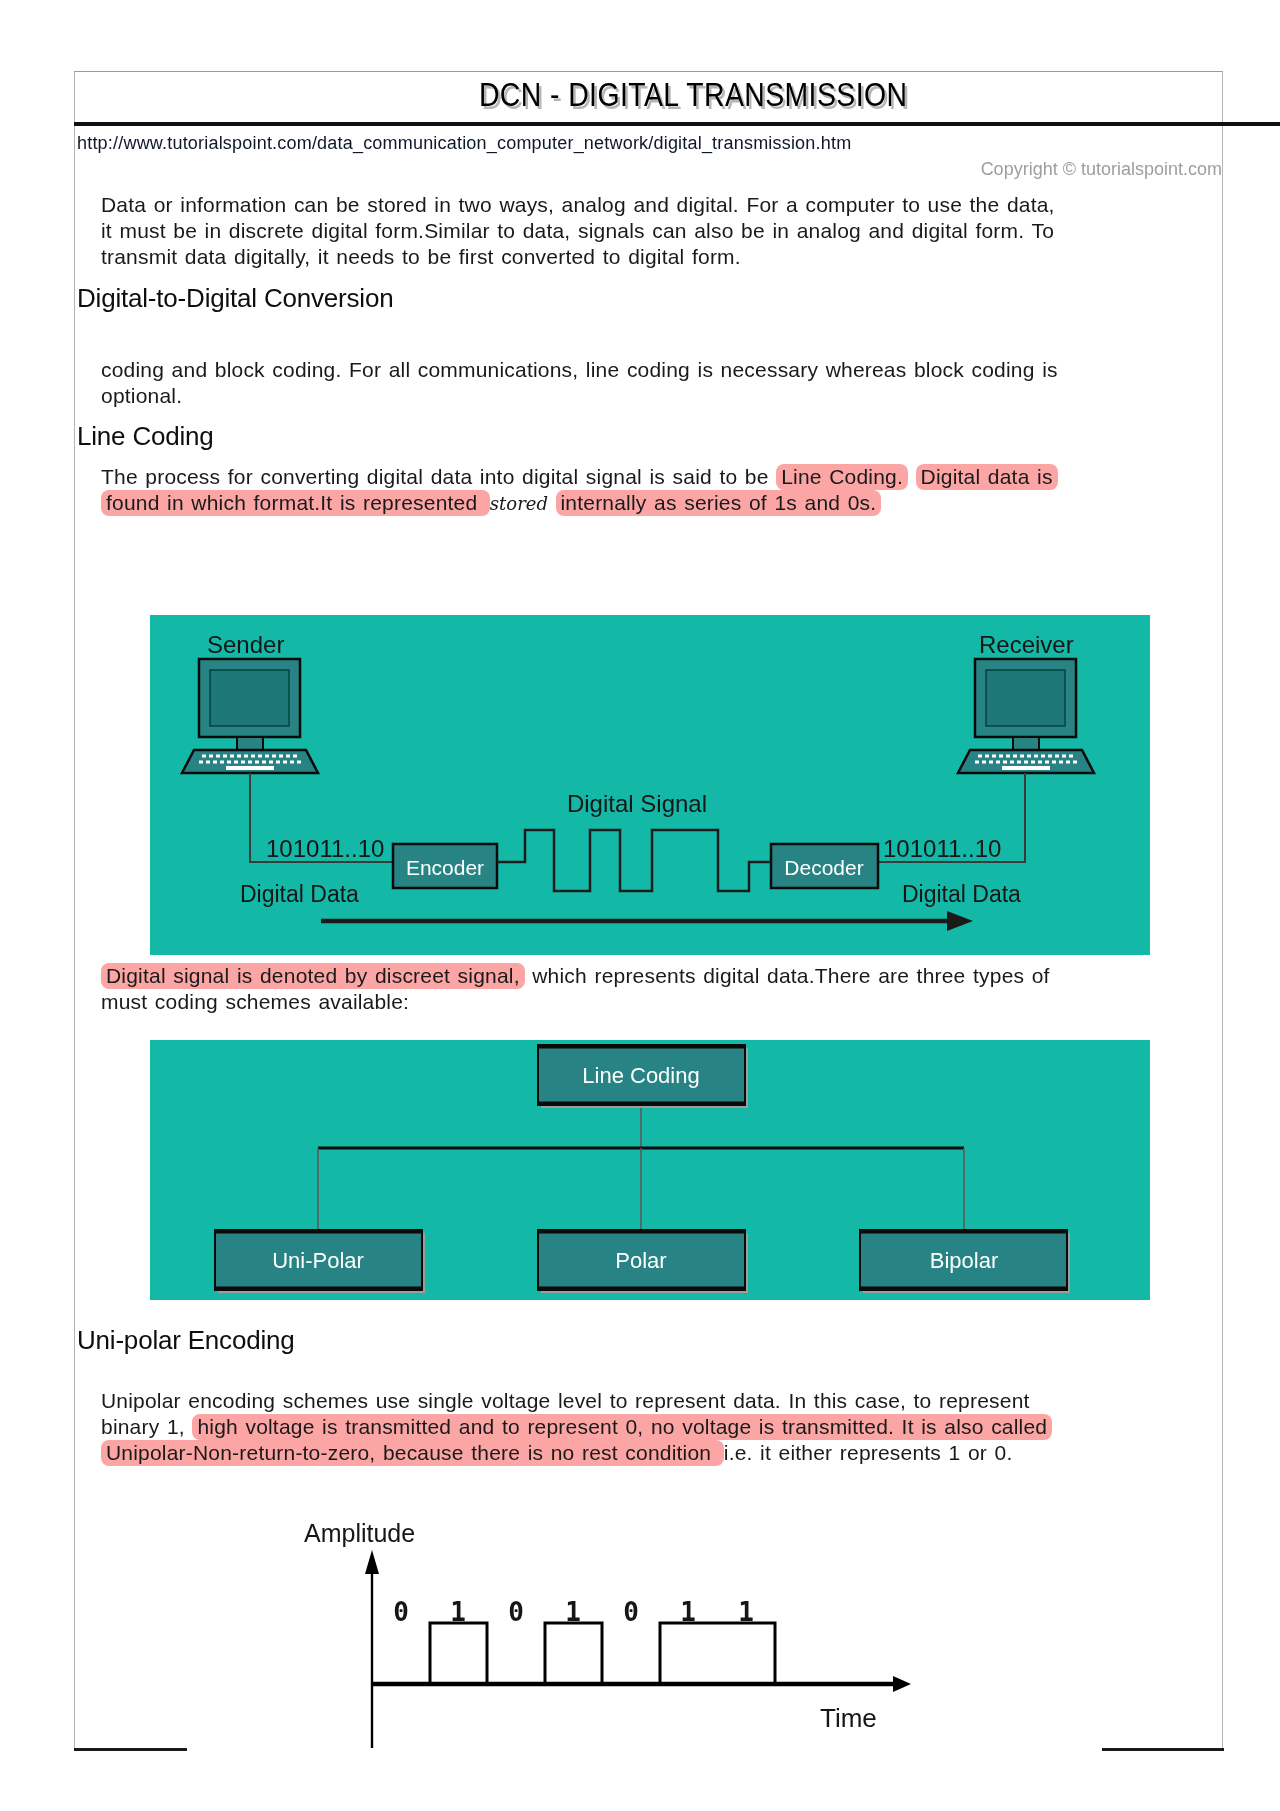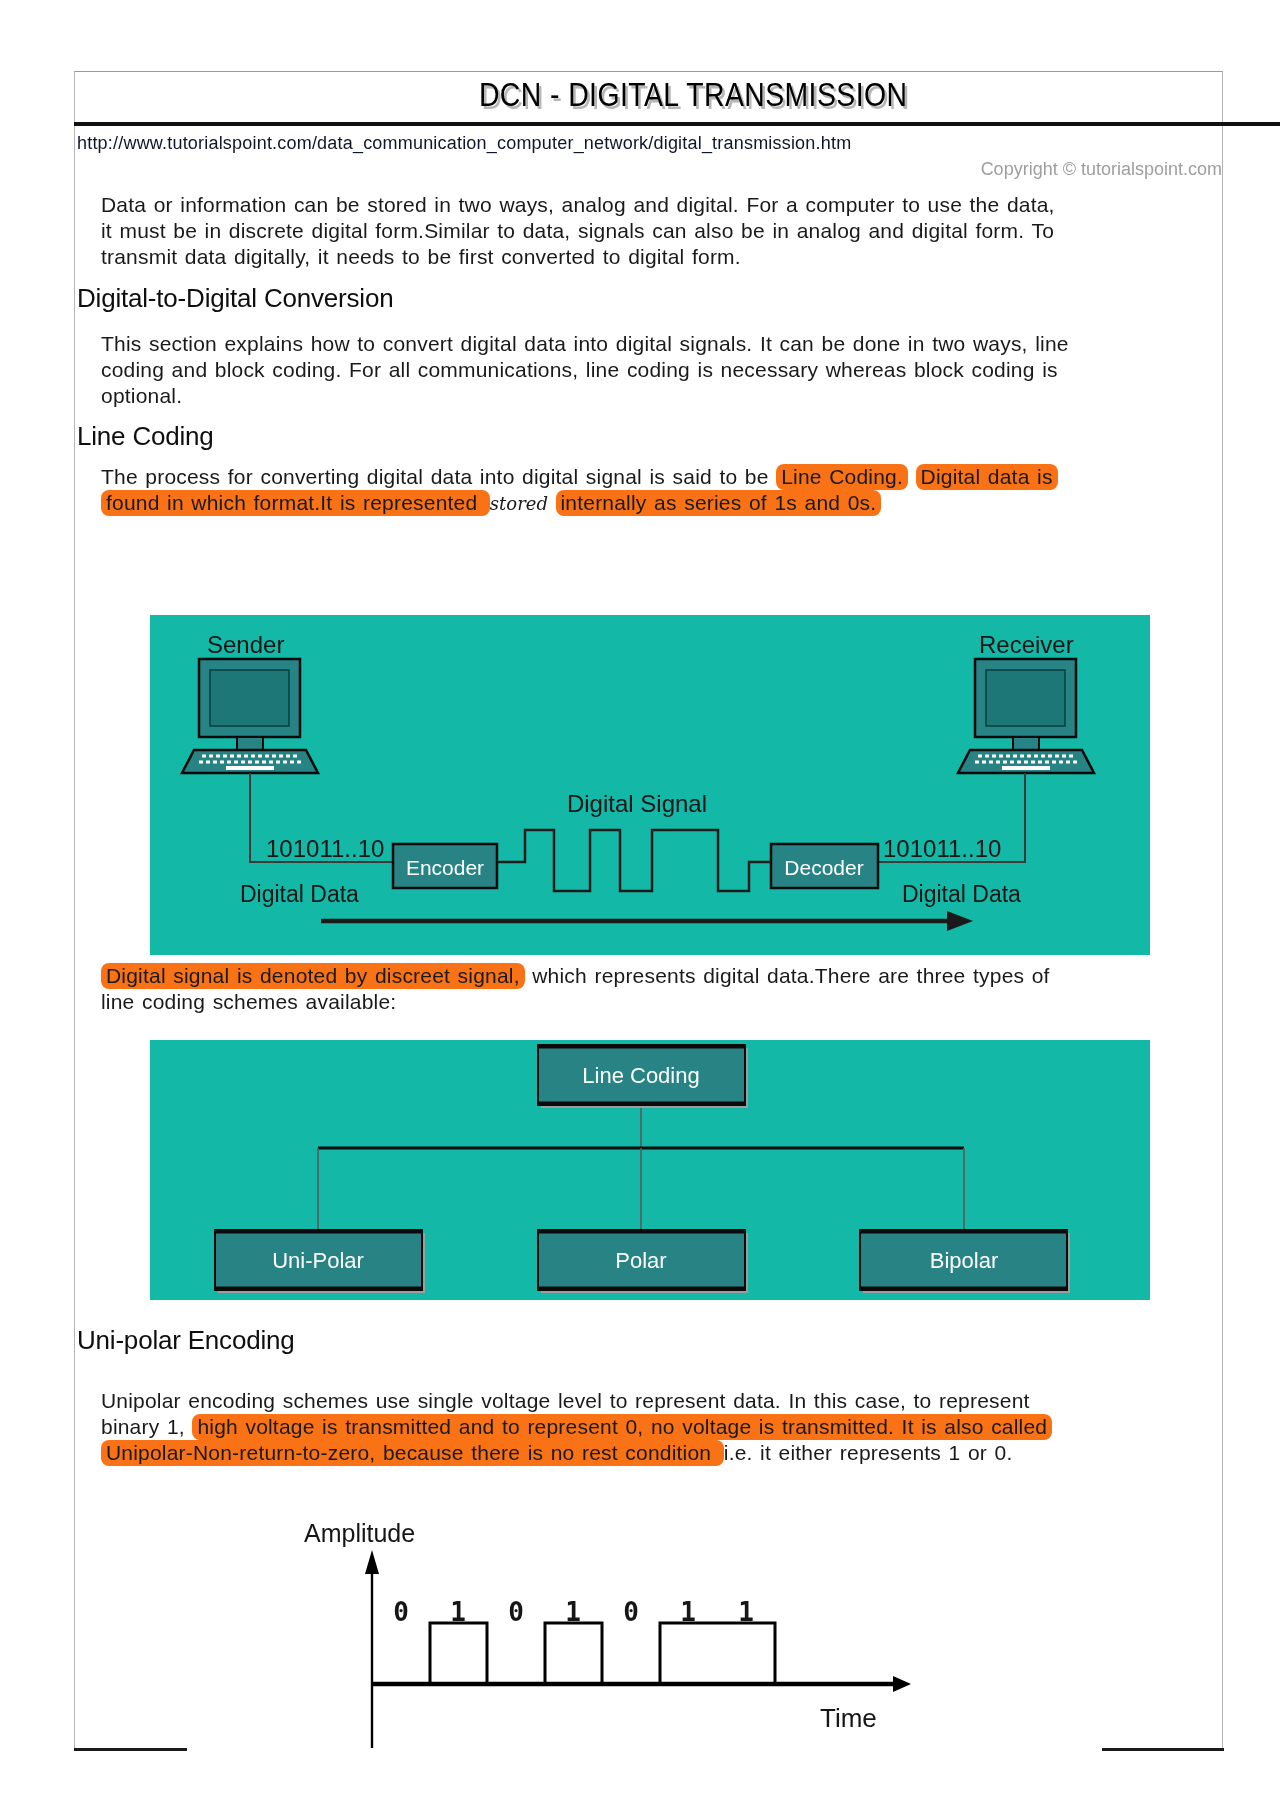--- a/index.html
+++ b/index.html
@@ -14,21 +14,21 @@
             text-align:center;padding-top:5px;box-sizing:content-box;}
   .doc-title{display:inline-block;font-size:33px;font-weight:400;color:#000;
              transform:scaleX(.86);transform-origin:center;letter-spacing:.5px;
              text-shadow:3px 3px 0 #b7b7b7;white-space:nowrap;}
   .url-line{left:77px;top:133px;width:1100px;font-size:18px;color:#0f172a;letter-spacing:.2px;}
   .copyright{top:159px;right:58px;font-size:18px;color:#9e9e9e;text-align:right;}
   
   .para{left:77px;width:1148px;font-size:21px;line-height:26px;letter-spacing:.2px;
         word-spacing:1.5px;color:#1a1a1a;white-space:nowrap;margin-left:24px;}
   .h2{left:77px;font-size:26px;font-weight:400;color:#0e0e0e;letter-spacing:-.2px;}
-  .hl{background:#f97316;border-radius:8px;padding:1px 5px 2px 5px;}
+  .hl{background:#fca5a5;border-radius:8px;padding:1px 5px 2px 5px;}
   .it{font-family:"DejaVu Serif",serif;font-style:italic;font-size:18px;letter-spacing:0;}
   
   .fig{background:#14b8a6;}
   .chartbox{background:#4d7c0f;z-index:2;}
   .footer-line{left:74px;top:1748px;width:1150px;height:3px;background:#1a1a1a;z-index:1;}
   svg{display:block;}
   svg text{font-family:"Liberation Sans",sans-serif;fill:#161616;}
   svg text.white{fill:#ffffff;}
   svg text.bit{font-family:"DejaVu Sans Mono",monospace;font-weight:bold;}
 </style>
@@ -43,21 +43,21 @@
     <span class="doc-title">DCN - DIGITAL TRANSMISSION</span>
   </div>
 
   <div class="abs url-line">http://www.tutorialspoint.com/data_communication_computer_network/digital_transmission.htm</div>
   <div class="abs copyright">Copyright © tutorialspoint.com</div>
 
   <div class="abs para" style="top:192px"><span>Data or information can be stored in two ways, analog and digital. For a computer to use the data,</span><br><span>it must be in discrete digital form.Similar to data, signals can also be in analog and digital form. To</span><br><span>transmit data digitally, it needs to be first converted to digital form.</span></div>
 
   <div class="abs h2" style="top:283px">Digital-to-Digital Conversion</div>
 
-  <div class="abs para" style="top:331px"><span>This section explains how to convert digital data into digital signals. It can be done in two ways, line</span><br><span>coding and block coding. For all communications, line coding is necessary whereas block coding is</span><br><span>optional.</span></div>
+  <div class="abs para" style="top:331px"><br><span>coding and block coding. For all communications, line coding is necessary whereas block coding is</span><br><span>optional.</span></div>
 
   <div class="abs h2" style="top:421px">Line Coding</div>
 
   <div class="abs para" style="top:464px"><span>The process for converting digital data into digital signal is said to be </span><span class="hl">Line Coding.</span><span> </span><span class="hl">Digital data is</span><br><span class="hl">found in which format.It is represented </span><span class="it">stored</span><span> </span><span class="hl">internally as series of 1s and 0s.</span></div>
 
   <div class="abs fig" style="left:150px;top:615px;width:1000px;height:340px">
     <svg width="1000" height="340" viewBox="0 0 1000 340">
 
       <text x="57" y="38" font-size="24">Sender</text>
       <text x="829" y="38" font-size="24">Receiver</text>
@@ -98,21 +98,21 @@
       <text x="487" y="197" font-size="24" text-anchor="middle">Digital Signal</text>
       <path d="M347,247 H375 V215 H404 V276 H440 V215 H470 V276 H502 V215 H568 V276 H599 V247 H621" fill="none" stroke="#1c1c1c" stroke-width="2.5"></path>
 
       <g>
         <line x1="171" y1="306" x2="799" y2="306" stroke="#1a1a1a" stroke-width="4.5"></line>
         <polygon points="797,296 797,316 823,306" fill="#1a1a1a"></polygon>
       </g>
     </svg>
   </div>
 
-  <div class="abs para" style="top:963px"><span class="hl">Digital signal is denoted by discreet signal,</span><span> which represents digital data.There are three types of</span><br><span>line coding schemes available:</span></div>
+  <div class="abs para" style="top:963px"><span class="hl">Digital signal is denoted by discreet signal,</span><span> which represents digital data.There are three types of</span><br><span>must coding schemes available:</span></div>
 
   <div class="abs fig" style="left:150px;top:1040px;width:1000px;height:260px">
     <svg width="1000" height="260" viewBox="0 0 1000 260">
 
       <line x1="491" y1="65" x2="491" y2="108" stroke="#5a5a5a" stroke-width="1.6"></line>
       <line x1="168" y1="108" x2="814" y2="108" stroke="#0c0c0c" stroke-width="3"></line>
       <line x1="168" y1="108" x2="168" y2="190" stroke="#5a5a5a" stroke-width="1.6"></line>
       <line x1="491" y1="108" x2="491" y2="190" stroke="#5a5a5a" stroke-width="1.6"></line>
       <line x1="814" y1="108" x2="814" y2="190" stroke="#5a5a5a" stroke-width="1.6"></line>
 

